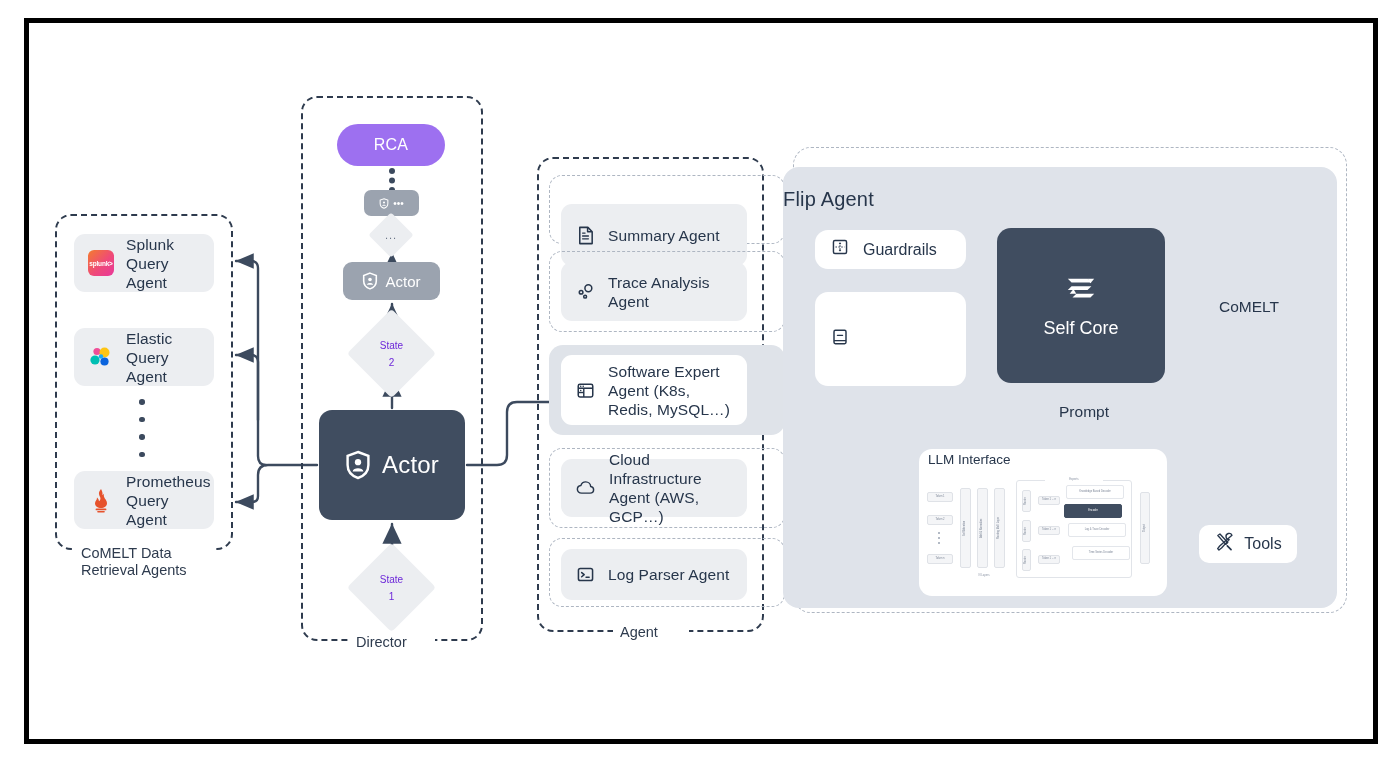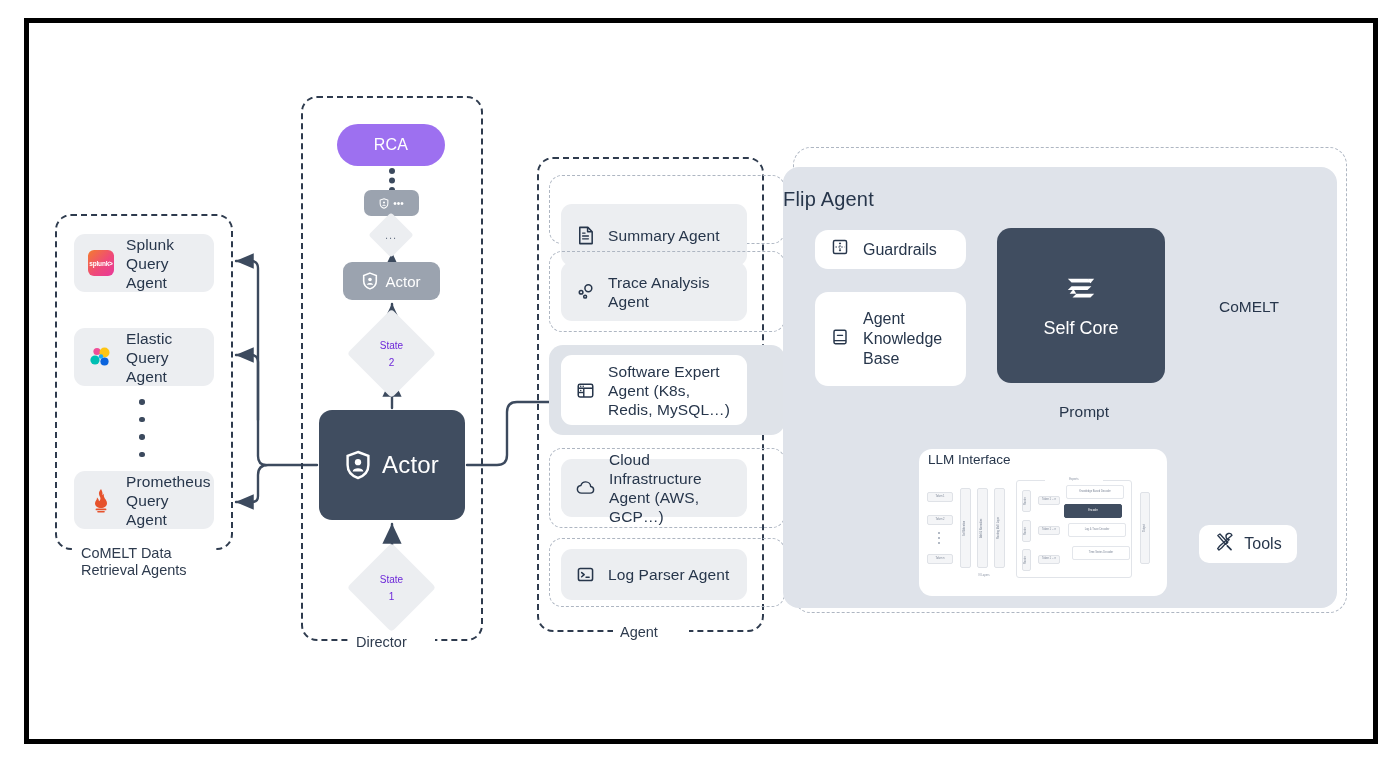--- a/index.html
+++ b/index.html
@@ -452,21 +452,20 @@
  </div>
 
  <div class="white-card" style="left:815px; top:292px; width:151px; height:94px; align-items:center;">
    <span class="ico">
      <svg width="20" height="20" viewBox="0 0 22 22">
        <rect x="4.4" y="3.6" width="13.2" height="14.8" rx="1.5" fill="none" stroke="#27364b" stroke-width="1.6"></rect>
        <path d="M4.4 15 H17.6" stroke="#27364b" stroke-width="1.4"></path>
        <path d="M8.2 9.2 H13.8" stroke="#27364b" stroke-width="1.6" stroke-linecap="round"></path>
      </svg>
    </span>
-   <span>Agent Knowledge Base</span>
  </div>
 
  <div class="flip-core">
    <span>
      <svg width="36" height="32" viewBox="0 0 38 34">
        <path d="M5 6 H26 L30 10 H9 Z" fill="#fff"></path>
        <path d="M26 6 L33 6 L29 11 Z" fill="#fff"></path>
        <path d="M9 14 H30 L26 18 H5 Z" fill="#fff"></path>
        <path d="M14 22 H33 L29 26 H10 Z" fill="#fff"></path>
        <path d="M14 22 L7 22 L11 17 Z" fill="#fff"></path>

